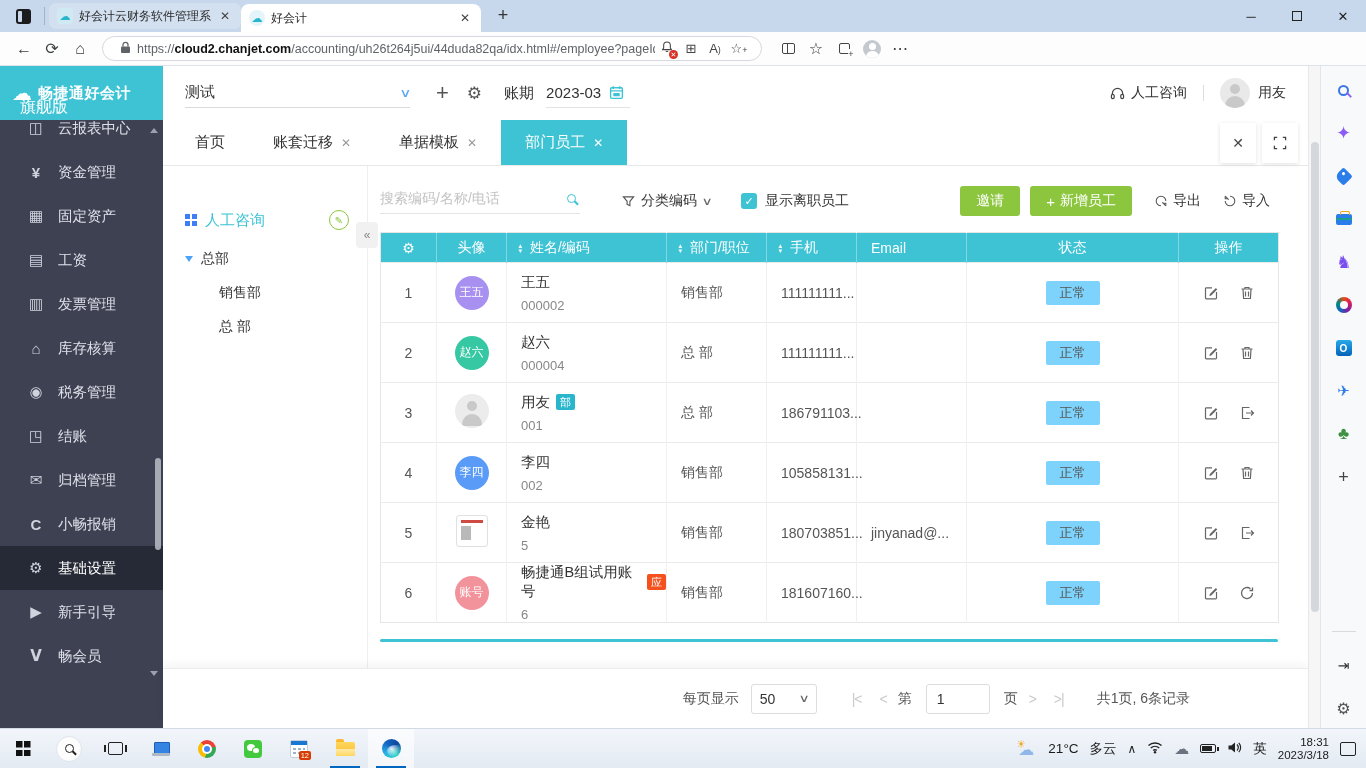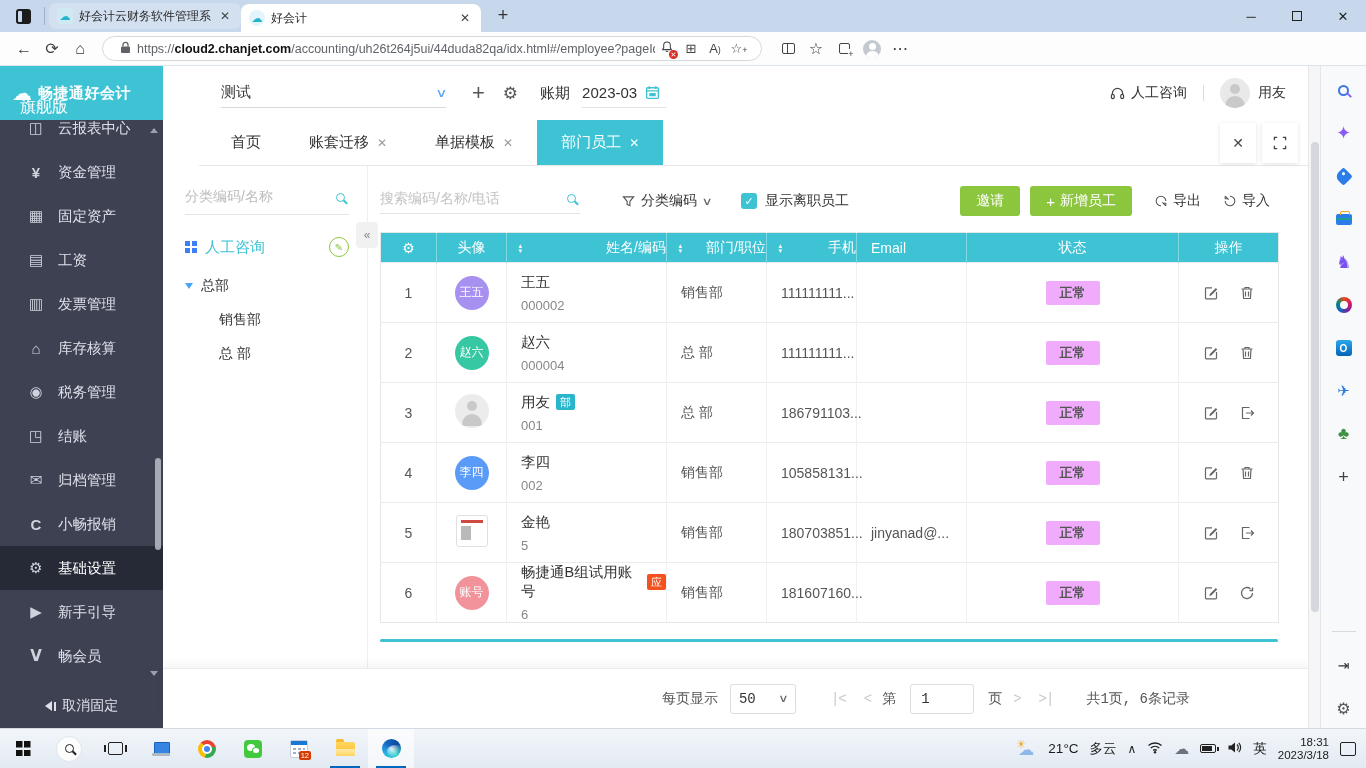--- a/index.html
+++ b/index.html
@@ -56,21 +56,21 @@
   .nav-item.active { background:#262a36; color:#fff; }
   .scroll-arrow { position:absolute; right:5px; width:0; height:0; border-left:4px solid transparent; border-right:4px solid transparent; }
   .scroll-arrow.up { top:8px; border-bottom:5px solid #9aa0ad; }
   .scroll-arrow.down { bottom:8px; border-top:5px solid #9aa0ad; }
   .side-thumb { position:absolute; right:2px; top:338px; width:6px; height:92px; background:#b9bdc7; border-radius:3px; opacity:.85; }
   .pin-row { position:absolute; bottom:0; left:0; right:0; height:44px; display:flex; align-items:center; justify-content:center; color:#dde0e9; font-size:14px; }
   .pin-tri { width:0; height:0; border-top:5px solid transparent; border-bottom:5px solid transparent; border-right:7px solid #dde0e9; margin-right:2px; }
   .pin-bar { width:2.5px; height:9px; background:#dde0e9; margin-right:6px; }
 
   
-  .app-main { flex:1; position:relative; background:#fff; min-width:0;padding-left:36px; }
+  .app-main { flex:1; position:relative; background:#fff; min-width:0; }
   .app-topbar { height:54px; display:flex; align-items:center; padding:0 22px; background:#fff; }
   .acct-box { width:225px; border-bottom:1px solid #d9d9d9; display:flex; align-items:center; height:30px; }
   .acct-name { font-size:15px; color:#333; flex:1; }
   .chev { color:#5aa7f5; font-size:12px; transform:scaleX(1.4); }
   .tb-plus { font-size:22px; color:#555; margin:0 18px 0 26px; font-weight:300; }
   .tb-gear { font-size:17px; color:#555; margin-right:22px; }
   .period-label { font-size:15px; color:#333; margin-right:12px; }
   .period-box { display:flex; align-items:center; border-bottom:1px solid #e3e3e3; height:30px; padding-right:6px; }
   .period-val { font-size:15px; color:#333; margin-right:8px; }
   .top-right { margin-left:auto; display:flex; align-items:center; }
@@ -121,47 +121,47 @@
   .btn-green .plus { margin-right:5px; font-size:15px; }
   .link-op { display:flex; align-items:center; gap:5px; font-size:14px; color:#333; margin-left:22px; }
 
   
   table.emp { border-collapse:collapse; margin-top:14px; table-layout:fixed; width:898px; border:1px solid #e6e6e6; }
   table.emp th { background:#3dc3d4; color:#fff; font-size:14px; font-weight:normal; height:30px; border-right:1px solid rgba(255,255,255,.35); }
   table.emp th:last-child { border-right:none; }
   table.emp td { border-top:1px solid #ebebeb; border-right:1px solid #f0f0f0; height:60px; font-size:14px; color:#555; vertical-align:middle; }
   table.emp td:last-child { border-right:none; }
   th.al, td.al { text-align:left; padding-left:14px; }
-  .th-flex { display:flex; align-items:center; padding-left:10px;justify-content:space-between; }
+  .th-flex { display:flex; align-items:center; padding-left:10px; }
   .sort { display:inline-flex; flex-direction:column; margin-right:6px; line-height:5px; }
   .sort i { font-style:normal; font-size:7px; color:#fff; opacity:.9; transform:scale(.9); }
   .c-num { text-align:center; color:#666; }
   .c-ava { text-align:center; }
   .avatar { width:34px; height:34px; border-radius:50%; display:inline-flex; align-items:center; justify-content:center; color:#fff; font-size:12px; }
   .person-ava { width:34px; height:34px; border-radius:50%; background:#ececec; display:inline-block; position:relative; overflow:hidden; }
   .person-ava::before { content:""; position:absolute; left:12px; top:7px; width:10px; height:10px; border-radius:50%; background:#c9c9c9; }
   .person-ava::after { content:""; position:absolute; left:7px; top:20px; width:20px; height:12px; border-radius:10px 10px 0 0; background:#c9c9c9; }
   .photo-ava { width:32px; height:32px; border:1px solid #e0e0e0; border-radius:3px; background:#fff; display:inline-block; position:relative; }
   .photo-ava::before { content:""; position:absolute; left:4px; top:4px; right:4px; height:3px; background:#cf4a42; }
   .photo-ava::after { content:""; position:absolute; left:4px; top:10px; width:10px; height:14px; background:#b9b9b9;
      box-shadow:13px 1px 0 -5px #cccccc, 13px 6px 0 -5px #cccccc, 13px 11px 0 -5px #cccccc; }
   .nm-line { display:flex; align-items:center; gap:6px; }
   .nm { color:#333; font-size:14.5px; }
   .cd { color:#888; font-size:13px; margin-top:6px; }
   .badge-sq { color:#fff; font-size:11px; padding:1px 4px; border-radius:2px; line-height:14px; }
   .c-status { text-align:center; }
-  .status-badge { display:inline-block; background:#f0abfc; color:#555; font-size:13px; padding:3px 14px; border-radius:2px;font-weight:bold; }
+  .status-badge { display:inline-block; background:#7dd3fc; color:#555; font-size:13px; padding:3px 14px; border-radius:2px; }
   .c-ops { text-align:center; }
   .ops-wrap { display:flex; justify-content:center; gap:20px; }
   .op-ico { width:16px; height:16px; display:inline-block; }
   .scroll-teal { width:898px; height:3px; background:#3dc3d4; margin-top:16px; border-radius:2px; }
 
   
   .page-footer { position:absolute; left:0; right:0; bottom:0; height:60px; border-top:1px solid #ececec; box-shadow:0 -4px 8px rgba(0,0,0,.045); display:flex; align-items:center; background:#fff; }
-  .pg-cluster { margin-left:auto; margin-right:118px; display:flex; align-items:center; font-size:14px; color:#555;font-family:Liberation Mono, monospace; }
+  .pg-cluster { margin-left:auto; margin-right:118px; display:flex; align-items:center; font-size:14px; color:#555; }
   .pg-select { width:66px; height:30px; border:1px solid #ddd; border-radius:3px; display:flex; align-items:center; padding:0 8px; margin:0 26px 0 12px; color:#333; }
   .pg-select .v { flex:1; }
   .pg-nav { color:#c9c9c9; font-size:14px; margin:0 9px; letter-spacing:-1px; }
   .pg-input { width:64px; height:30px; border:1px solid #ddd; border-radius:3px; text-align:left; padding-left:10px; line-height:28px; color:#333; margin:0 12px; }
   .pg-word { margin:0 2px; }
   .pg-summary { margin-left:24px; }
 
   
   .page-scrollbar { width:12px; background:#f6f6f6; border-left:1px solid #e8e8e8; position:relative; flex:none; }
   .page-scrollbar .thumb { position:absolute; left:2px; top:76px; width:8px; height:470px; background:#d4d8dc; border-radius:4px; }
@@ -362,25 +362,20 @@
             </div>
           <div class="nav-item">
               <span class="nico">Ⅴ</span>
               <span>畅会员</span>
             </div>
         </div>
         <span class="scroll-arrow up"></span>
         <span class="scroll-arrow down"></span>
         <span class="side-thumb"></span>
       </div>
-      <div class="pin-row">
-        <span class="pin-tri"></span>
-          <span class="pin-bar"></span>
-        <span>取消固定</span>
-      </div>
     </aside>
 
     <div class="app-main">
 
       <div class="app-topbar">
         <div class="acct-box">
           <span class="acct-name">测试</span>
           <span class="chev">∨</span>
         </div>
         <div class="tb-plus">+</div>
@@ -431,24 +426,20 @@
             <svg width="14" height="14" viewBox="0 0 15 15" fill="none" stroke="#444" stroke-width="1.4">
                 <path d="M1.5 4.5v-3h3M10.5 1.5h3v3M13.5 10.5v3h-3M4.5 13.5h-3v-3"></path>
               </svg>
           </div>
         </div>
       </div>
 
       <div class="content">
 
         <div class="tree-panel">
-          <div class="tree-search">
-            <span class="ph">分类编码/名称</span>
-            <span class="mag"></span>
-          </div>
           <div class="root-row">
             <span class="grid-ico"></span>
             <span class="root-label">人工咨询</span>
             <span class="edit-circle">✎</span>
           </div>
           <div class="tree-node">
             <span class="caret-down"></span>
             <span>总部</span>
           </div>
           <div class="tree-child"><span>销售部</span></div>

